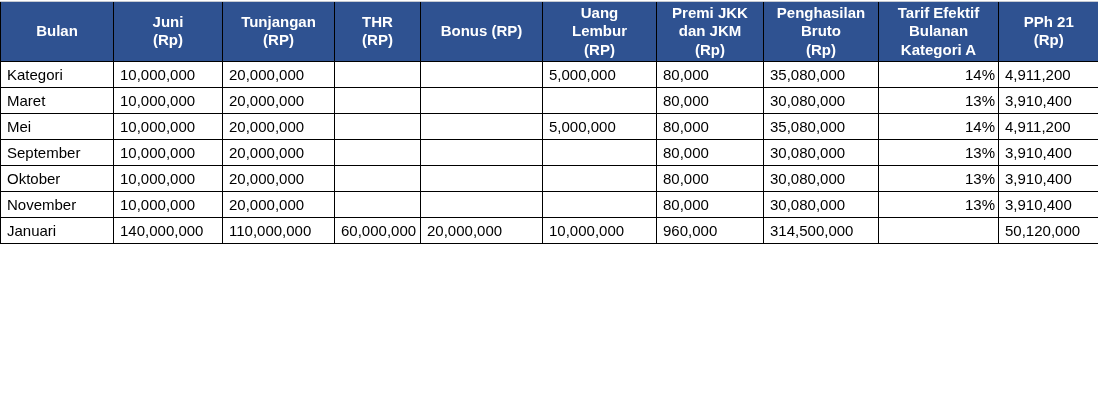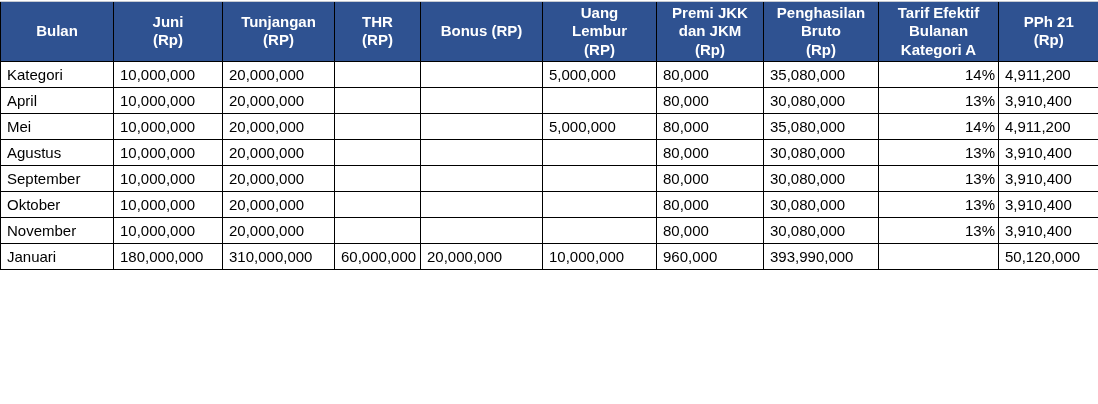--- a/index.html
+++ b/index.html
@@ -110,21 +110,21 @@
           <td>20,000,000</td>
           <td></td>
           <td></td>
           <td>5,000,000</td>
           <td>80,000</td>
           <td>35,080,000</td>
           <td class="right">14%</td>
           <td>4,911,200</td>
         </tr>
         <tr>
-          <td>April</td>
+          <td>Maret</td>
           <td>10,000,000</td>
           <td>20,000,000</td>
           <td></td>
           <td></td>
           <td></td>
           <td>80,000</td>
           <td>30,080,000</td>
           <td class="right">13%</td>
           <td>3,910,400</td>
         </tr>
@@ -132,32 +132,20 @@
           <td>Mei</td>
           <td>10,000,000</td>
           <td>20,000,000</td>
           <td></td>
           <td></td>
           <td>5,000,000</td>
           <td>80,000</td>
           <td>35,080,000</td>
           <td class="right">14%</td>
           <td>4,911,200</td>
-        </tr>
-        <tr>
-          <td>Agustus</td>
-          <td>10,000,000</td>
-          <td>20,000,000</td>
-          <td></td>
-          <td></td>
-          <td></td>
-          <td>80,000</td>
-          <td>30,080,000</td>
-          <td class="right">13%</td>
-          <td>3,910,400</td>
         </tr>
         <tr>
           <td>September</td>
           <td>10,000,000</td>
           <td>20,000,000</td>
           <td></td>
           <td></td>
           <td></td>
           <td>80,000</td>
           <td>30,080,000</td>
@@ -183,25 +171,25 @@
           <td></td>
           <td></td>
           <td></td>
           <td>80,000</td>
           <td>30,080,000</td>
           <td class="right">13%</td>
           <td>3,910,400</td>
         </tr>
         <tr>
           <td>Januari</td>
-          <td>180,000,000</td>
-          <td>310,000,000</td>
+          <td>140,000,000</td>
+          <td>110,000,000</td>
           <td>60,000,000</td>
           <td>20,000,000</td>
           <td>10,000,000</td>
           <td>960,000</td>
-          <td>393,990,000</td>
+          <td>314,500,000</td>
           <td class="right"></td>
           <td>50,120,000</td>
         </tr>
       </tbody>
   </table>
 </div>
 
 </body></html>

